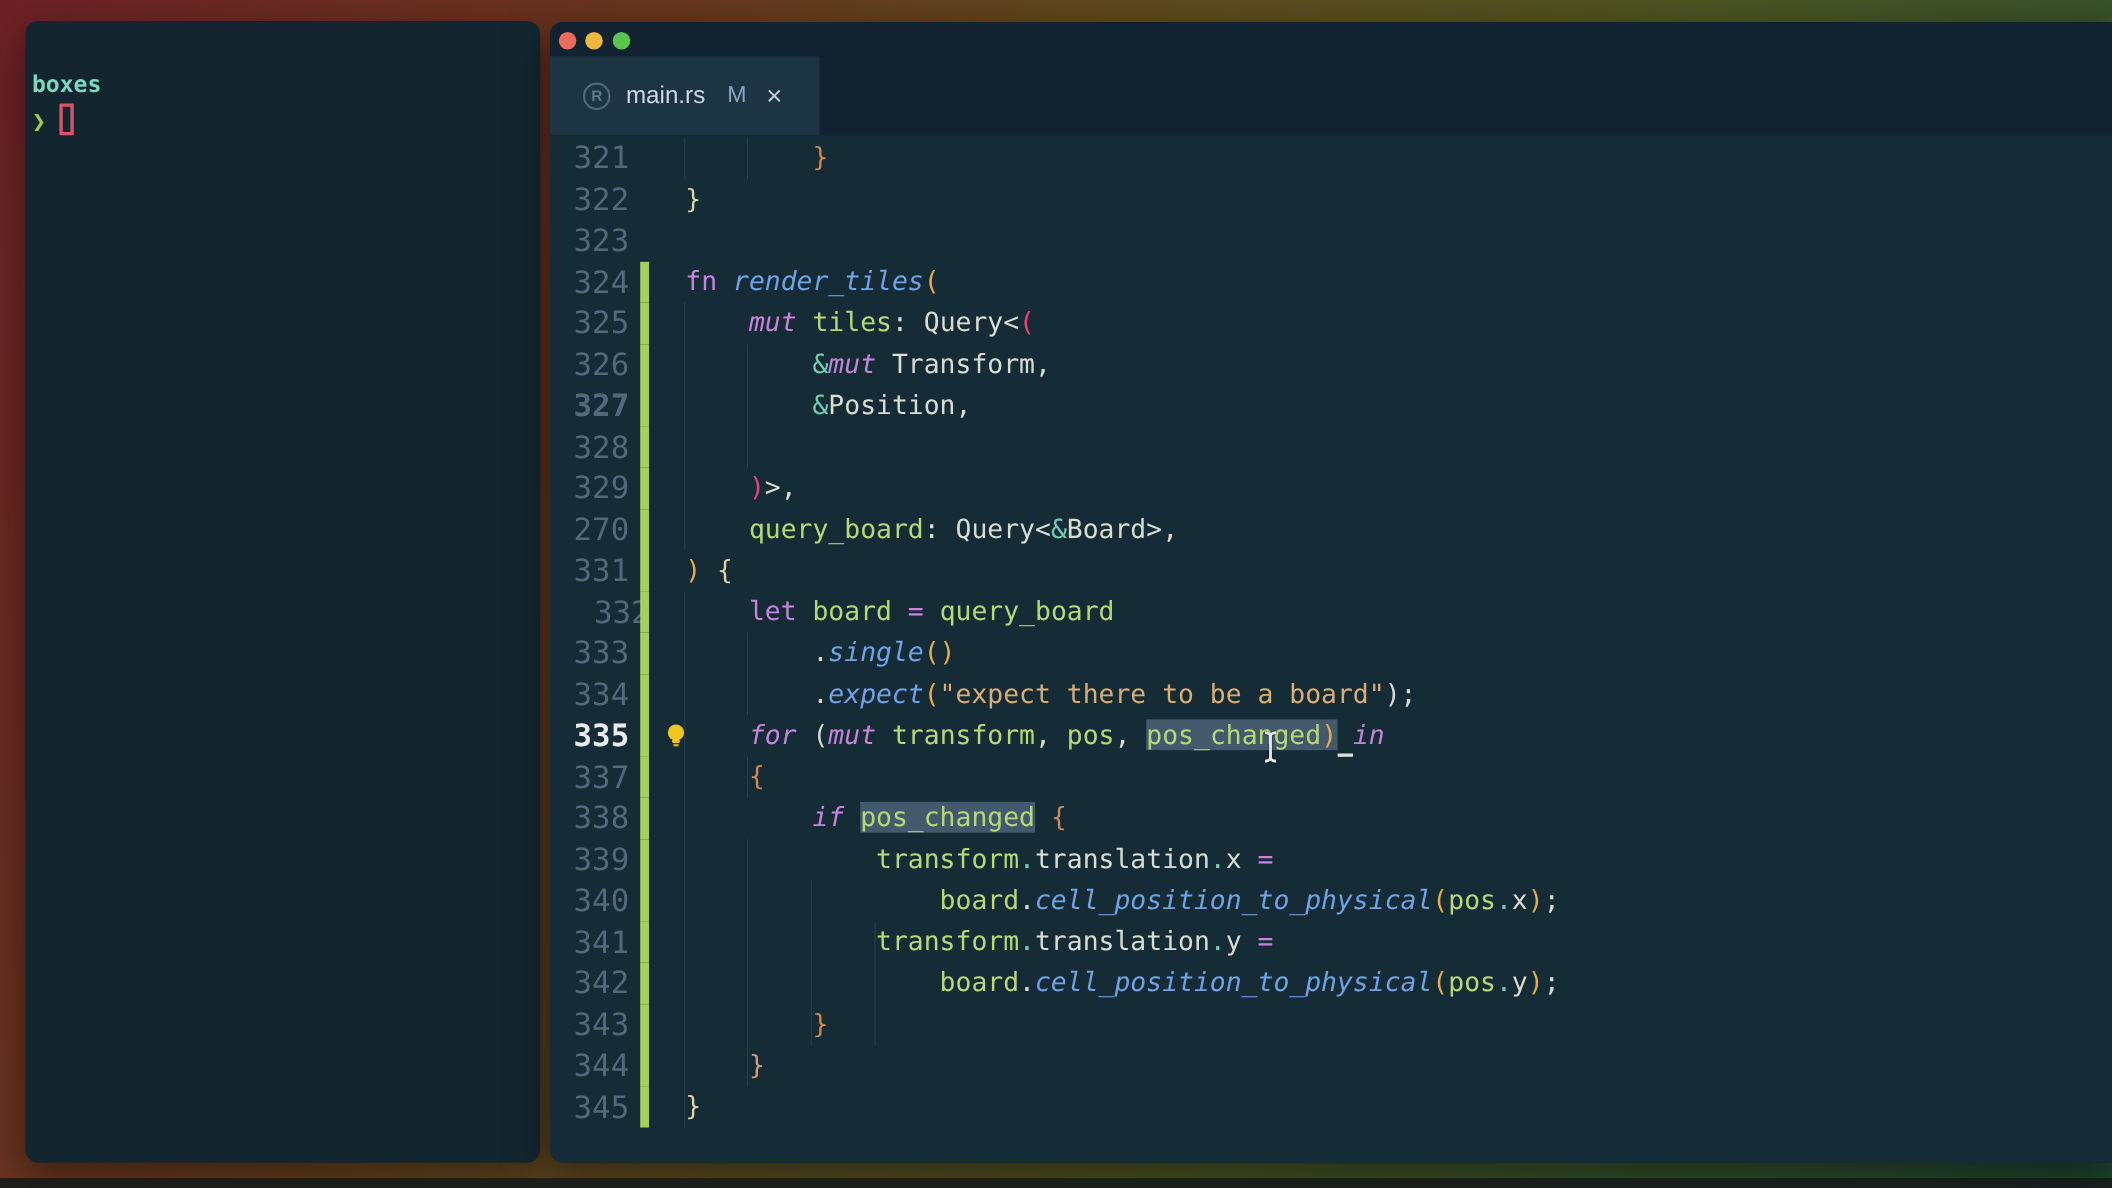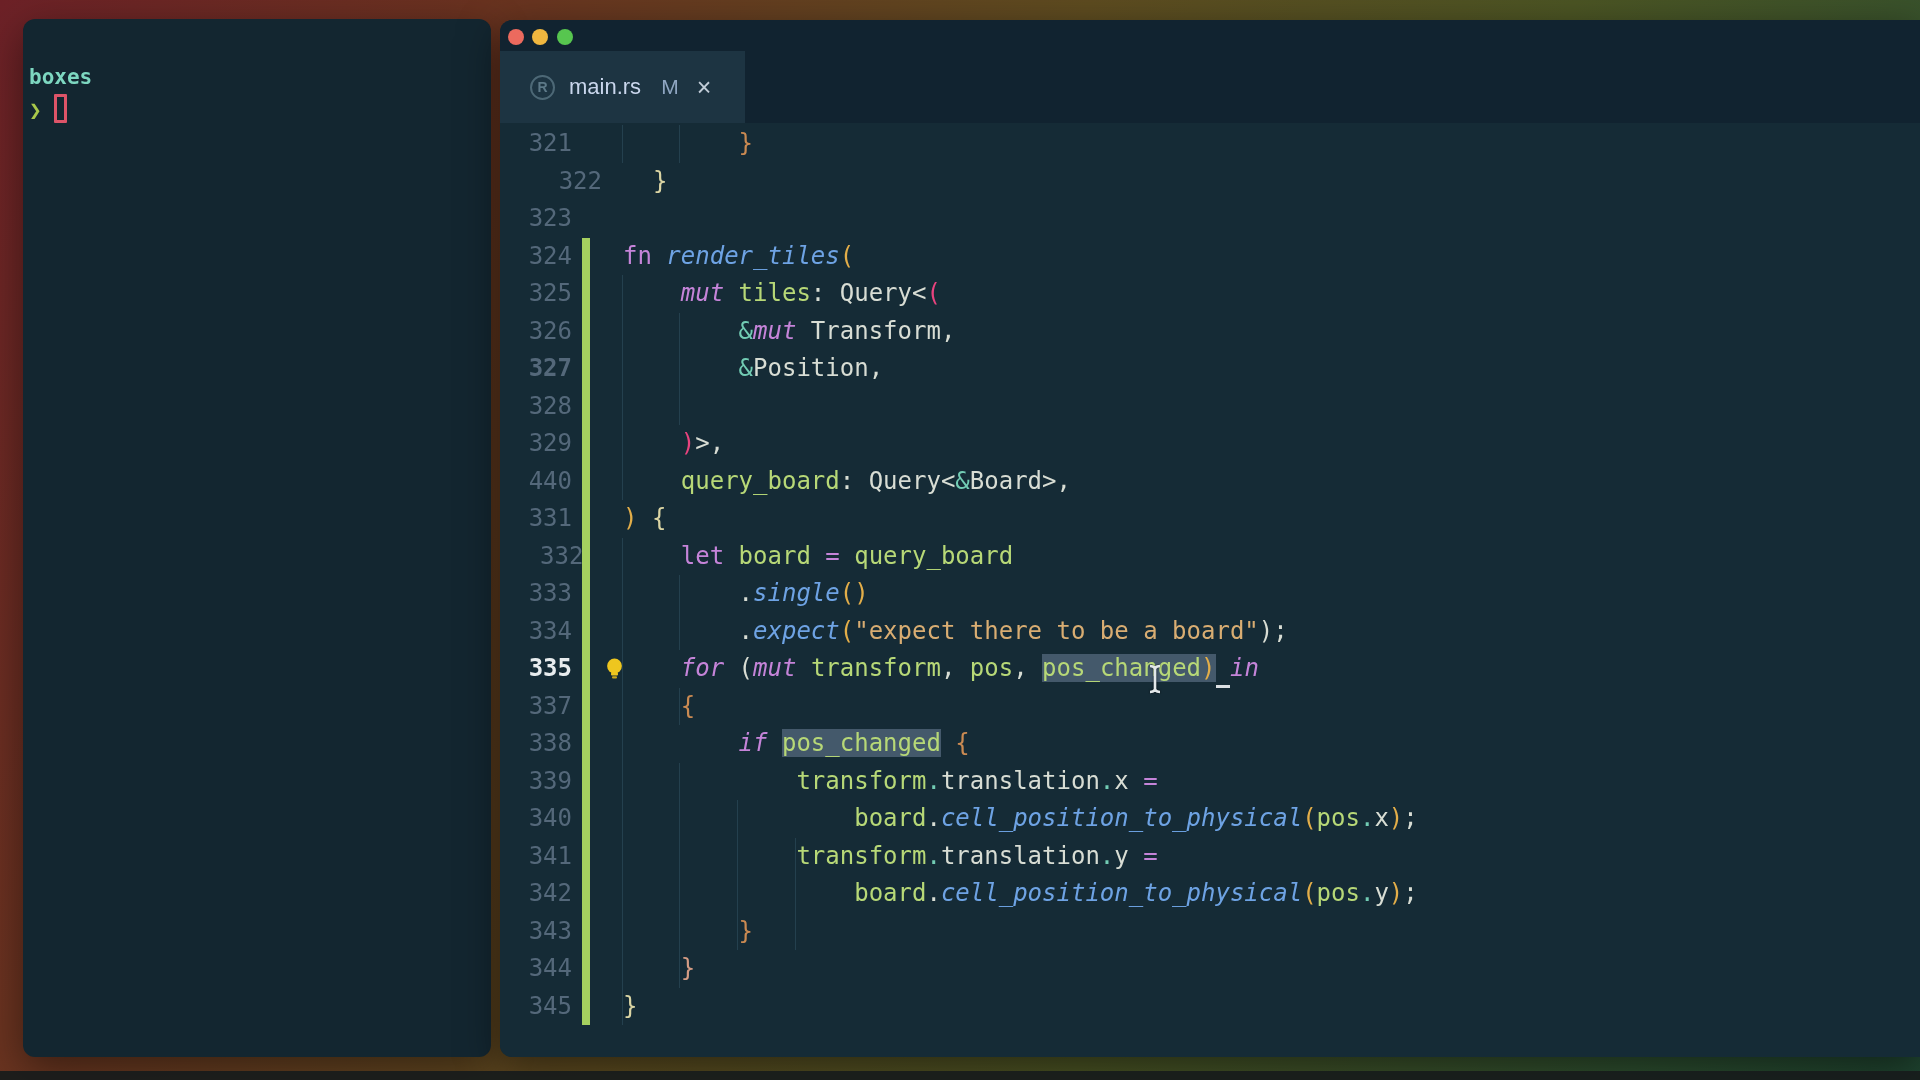--- a/index.html
+++ b/index.html
@@ -41,21 +41,21 @@
     width:25px; height:25px; border:2px solid #4d6876; border-radius:50%;
     color:#5d7988; font-size:14px; font-weight:bold; text-align:center; line-height:21px; flex:none;
   }
   .tab-name { color:#c9d6ec; font-size:22px; margin-left:14px; }
   .tab-mod  { color:#8fa6c2; font-size:21px; margin-left:20px; }
   .tab-close{ color:#c2cdd8; font-size:25px; margin-left:18px; line-height:20px; }
 
   
   .code { position:relative; padding-top:2px; height:934px; background:#152b36; }
   .line { display:flex; height:37.5px; line-height:37.5px; position:relative; }
-  .num  { width:72px; flex:none; text-align:right; font-family:"DejaVu Sans Mono", monospace; font-size:24px; }
+  .num  { width:72px; flex:none; text-align:right; font-family:"DejaVu Sans Mono", monospace; font-size:28px; }
   .gut  { width:51px; flex:none; position:relative; }
   .chg  { position:absolute; left:10px; top:0; bottom:0; width:8px; }
   .bulb { position:absolute; left:32px; top:7px; }
   .txt  { font-family:"DejaVu Sans Mono", monospace; font-size:24px; white-space:pre; }
   .txt span.cur { display:inline-block; height:31px; border-bottom:3px solid #dbe0e3; vertical-align:bottom; line-height:28px; }
   .guide { position:absolute; width:1px; background:#24404e; }
 
   .pointer { position:absolute; left:1146px; top:664px; }
   .dock-strip { position:absolute; left:0; bottom:0; width:1920px; height:9px; background:#171b1b; opacity:.92; }
 </style>
@@ -93,21 +93,21 @@
     <div class="guide" style="left:179px; top:639.5px; height:225px"></div>
     <div class="guide" style="left:237px; top:677px;   height:150px"></div>
     <div class="guide" style="left:295px; top:714.5px; height:112.5px"></div>
     <div>
         <div class="line">
           <span class="num" style="color: rgb(84, 104, 122);">321</span>
           <div class="gut"></div>
           <div class="txt"><span style="color: rgb(202, 138, 82);">        }</span></div>
         </div>
         <div class="line">
-          <span class="num" style="color: rgb(84, 104, 122); margin-left: 30px;">322</span>
+          <span class="num" style="color: rgb(84, 104, 122);">322</span>
           <div class="gut"></div>
           <div class="txt"><span style="color: rgb(219, 213, 164);">}</span></div>
         </div>
         <div class="line">
           <span class="num" style="color: rgb(84, 104, 122);">323</span>
           <div class="gut"></div>
           <div class="txt"></div>
         </div>
         <div class="line">
           <span class="num" style="color: rgb(84, 104, 122);">324</span>
@@ -144,21 +144,21 @@
           </div>
         </div>
         <div class="line">
           <span class="num" style="color: rgb(84, 104, 122);">329</span>
           <div class="gut">
             <div class="chg" style="background: rgb(165, 208, 95);"></div>
           </div>
           <div class="txt"><span style="color: rgb(216, 221, 212);">    </span><span style="color: rgb(232, 67, 126);">)</span><span style="color: rgb(216, 221, 212);">&gt;,</span></div>
         </div>
         <div class="line">
-          <span class="num" style="color: rgb(84, 104, 122);">440</span>
+          <span class="num" style="color: rgb(84, 104, 122);">270</span>
           <div class="gut">
             <div class="chg" style="background: rgb(165, 208, 95);"></div>
           </div>
           <div class="txt"><span style="color: rgb(216, 221, 212);">    </span><span style="color: rgb(183, 216, 119);">query_board</span><span style="color: rgb(216, 221, 212);">: Query&lt;</span><span style="color: rgb(114, 204, 180);">&amp;</span><span style="color: rgb(216, 221, 212);">Board&gt;,</span></div>
         </div>
         <div class="line">
           <span class="num" style="color: rgb(84, 104, 122);">331</span>
           <div class="gut">
             <div class="chg" style="background: rgb(165, 208, 95);"></div>
           </div>

